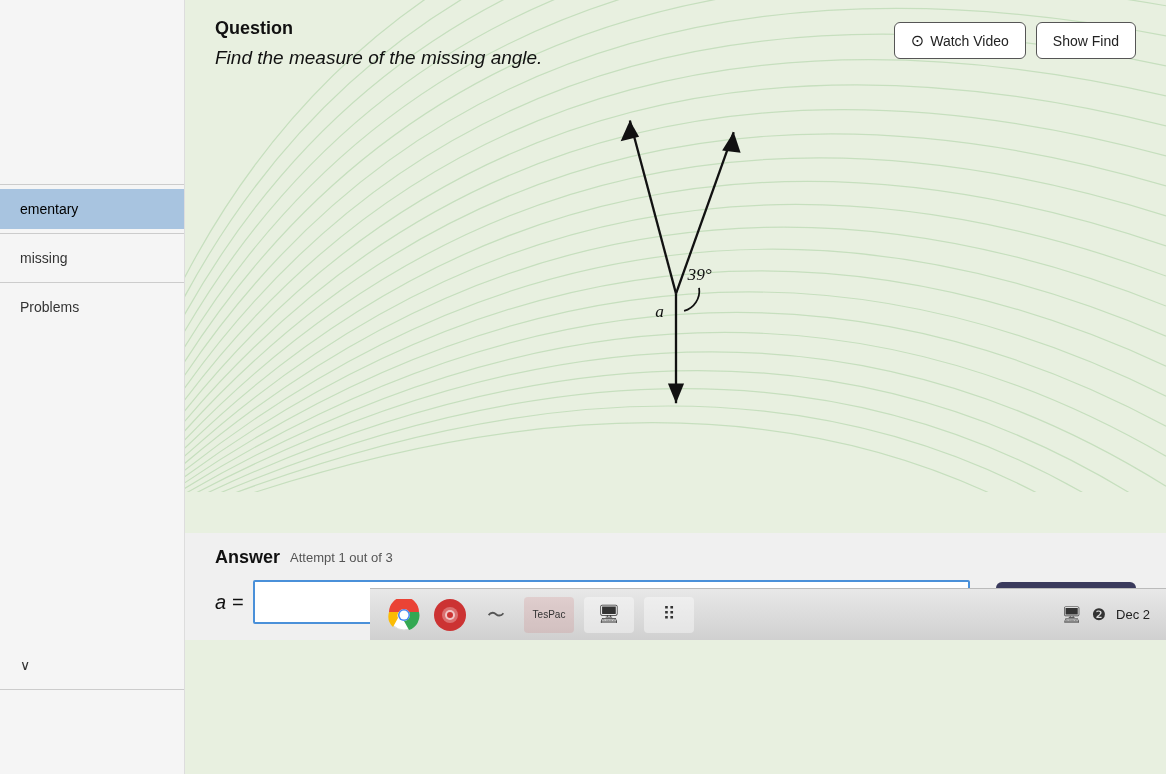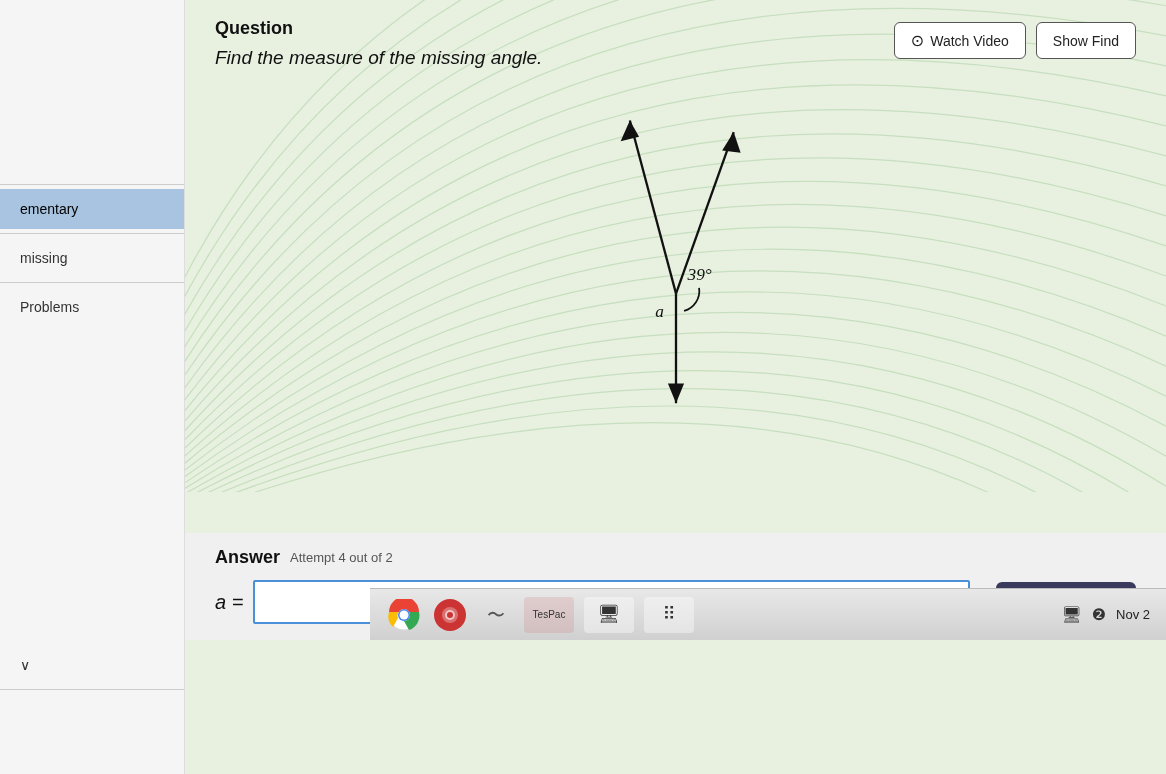--- a/index.html
+++ b/index.html
@@ -379,21 +379,21 @@
 
         <path d="M 107 175 A 18 18 0 0 0 120 155" fill="none" stroke="#111" stroke-width="1.5"></path>
       </svg>
     </div>
 
   </div>
 
   <div class="answer-section">
     <div class="answer-label-row">
       <span class="answer-bold">Answer</span>
-      <span class="attempt-text">Attempt 4 out of 2</span>
+      <span class="attempt-text">Attempt 1 out of 3</span>
     </div>
     <div class="answer-input-row">
       <span class="answer-eq">a =</span>
       <input class="answer-input" type="text" placeholder="" style="">
       <span class="degree-symbol">°</span>
       <button class="submit-btn">
         <span>Submit Answer</span>
       </button>
     </div>
   </div>
@@ -434,17 +434,17 @@
       </div>
 
       <div class="taskbar-icon-rect">
         <span style="font-size:18px;">⠿</span>
       </div>
     </div>
     <div class="taskbar-right">
 
       <span style="font-size:16px; cursor:pointer;">🖥</span>
       <span style="font-size:16px; cursor:pointer;">❷</span>
-      <span class="taskbar-date">Nov 2</span>
+      <span class="taskbar-date">Dec 2</span>
     </div>
   </div>
 
 </div>
 
 </body></html>

